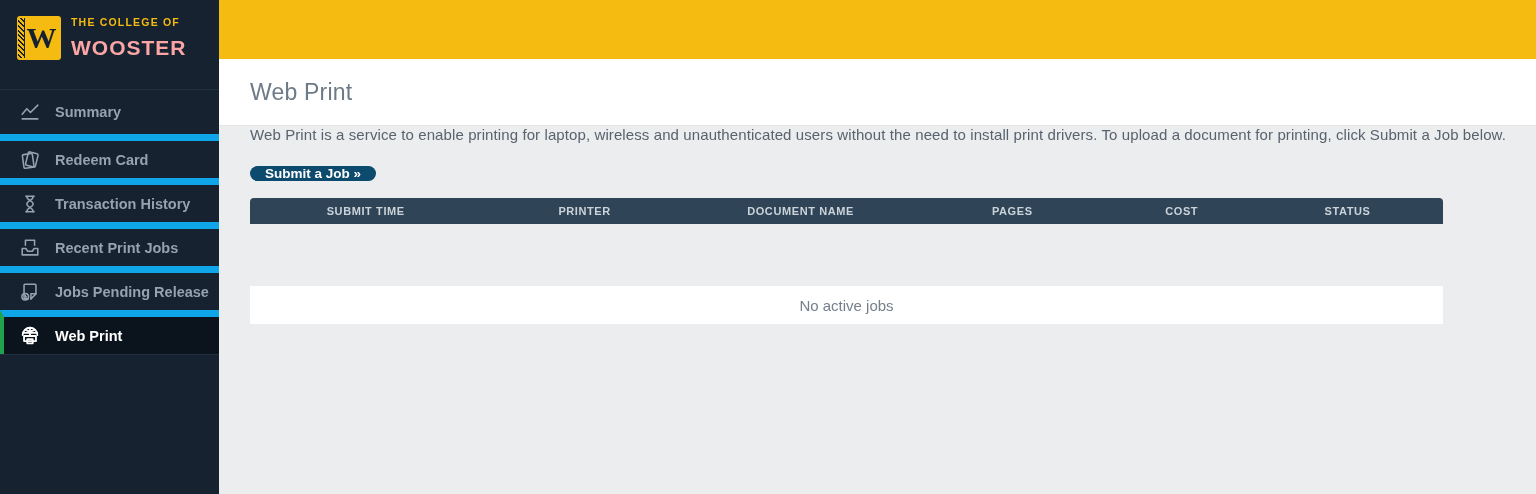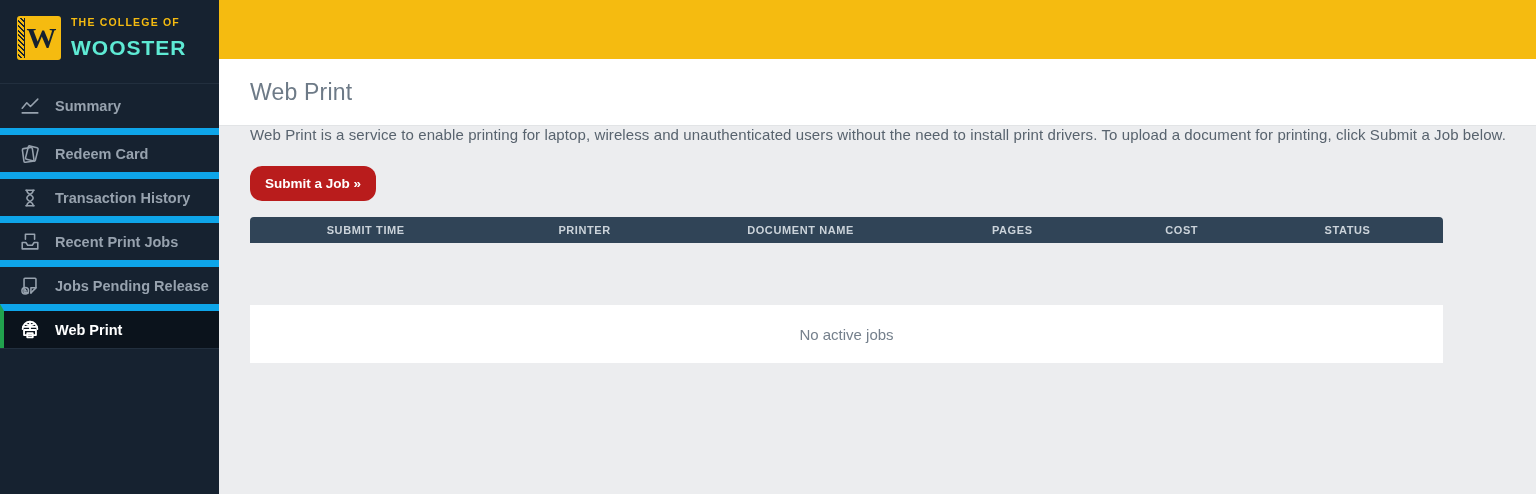--- a/index.html
+++ b/index.html
@@ -35,23 +35,23 @@
   .logo-w {
     font-family:"Liberation Serif", serif;
     font-weight:700; font-size:30px; color:#162230;
     margin-left:5px; line-height:1;
   }
   .logo-text { display:flex; flex-direction:column; line-height:1.15;gap:8px; }
   .logo-line1 {
     color:#F5BB10; font-size:10.5px; font-weight:700; letter-spacing:1.2px;
   }
   .logo-line2 {
-    color:#5eead4; font-size:21px; font-weight:800; letter-spacing:1px;text-align:right;
+    color:#fca5a5; font-size:21px; font-weight:800; letter-spacing:1px;text-align:right;
   }
-  .nav { list-style:none; margin-top:9px; border-top:1px solid #222F3E; border-bottom:1px solid #222F3E; }
+  .nav { list-style:none; margin-top:15px; border-top:1px solid #222F3E; border-bottom:1px solid #222F3E; }
   .nav li {
     height:44px; display:flex; align-items:center; gap:14px;
     padding-left:19px; cursor:pointer;
     color:#97A2AE; font-size:14.5px; font-weight:700;
   }
   .nav li + li { border-top:7px solid #0ea5e9; }
   .nav li svg { width:22px; height:22px; stroke:currentColor; fill:none; stroke-width:1.7; stroke-linecap:round; stroke-linejoin:round; flex-shrink:0; }
   .nav li.active {
     background:#0B131C; color:#FFFFFF;
     border-left:4px solid #21A24D; padding-left:15px;
@@ -66,38 +66,38 @@
     display:flex; align-items:center; padding-left:31px; flex-shrink:0;
   }
   .page-title { font-size:23px; font-weight:400; color:#6D7A87; letter-spacing:0.2px; }
 
   .content { flex:1; padding:0 0 0 31px; }
   .desc {
     font-size:15px; color:#58636E; letter-spacing:0.1px;
   }
   .submit-btn {
     margin-top:23px; display:inline-block;
-    background:#b91c1c; color:#FFFFFF; border:none; border-radius:12px;
-    padding:10px 15px; font-size:13.5px; font-weight:700;
+    background:#0c4a6e; color:#FFFFFF; border:none; border-radius:12px;
+    padding:0 15px; font-size:13.5px; font-weight:700;
     font-family:"Liberation Sans", sans-serif; cursor:pointer;
   }
   .table-wrap { margin-top:16px; width:1193px; }
   .thead {
     height:26px; background:#304457; border-radius:4px 4px 0 0;
     display:grid;
     grid-template-columns:19.4% 17.3% 18.9% 16.6% 11.8% 16%;
     align-items:center;
   }
   .thead .th {
     text-align:center; color:#CBD3DA; font-size:11px; font-weight:700;
     letter-spacing:0.6px; text-transform:uppercase;
   }
   .tbody-gap { height:62px; }
   .empty-row {
-    height:58px; background:#FFFFFF;
+    height:38px; background:#FFFFFF;
     display:flex; align-items:center; justify-content:center;
     color:#75808C; font-size:15px;
   }
 </style>
 </head>
 <body>
 
 <div class="app">
 
   <aside class="sidebar">

